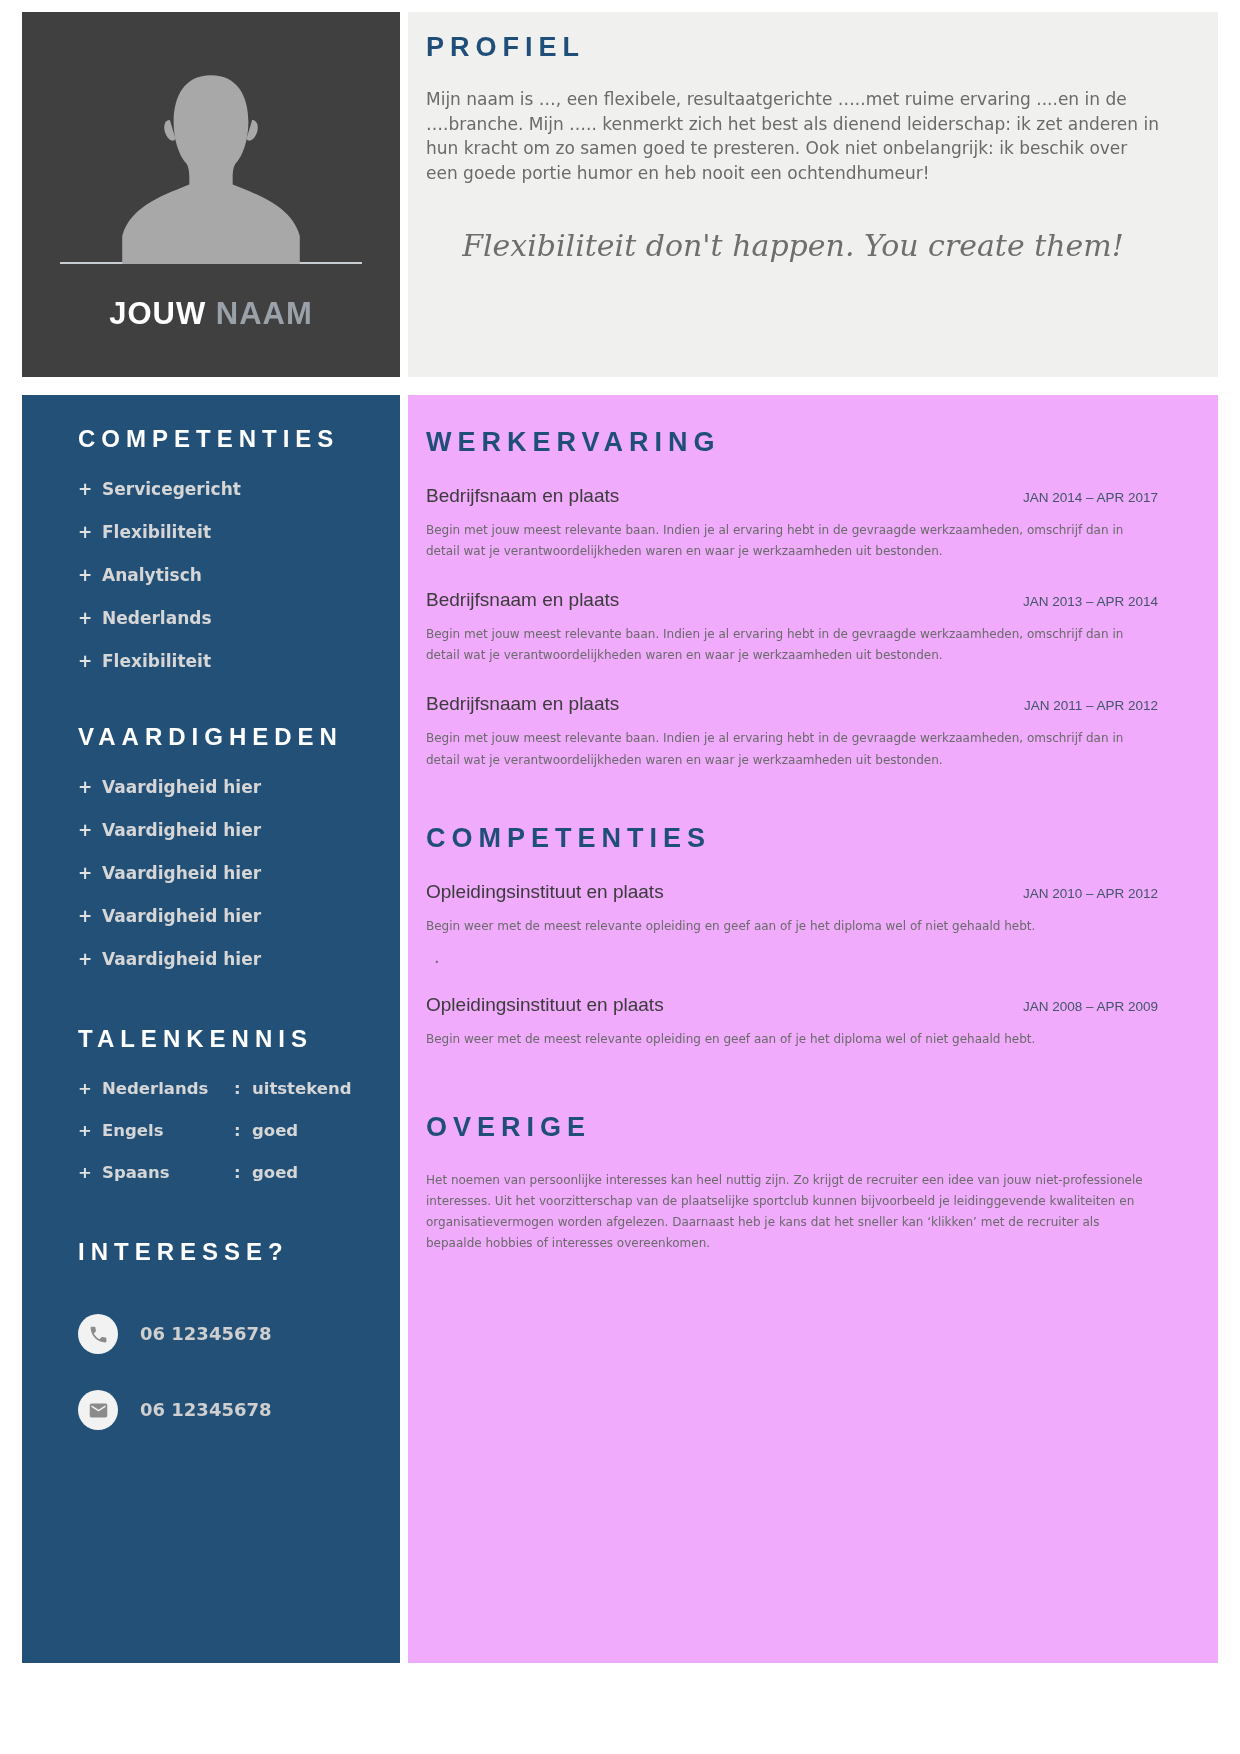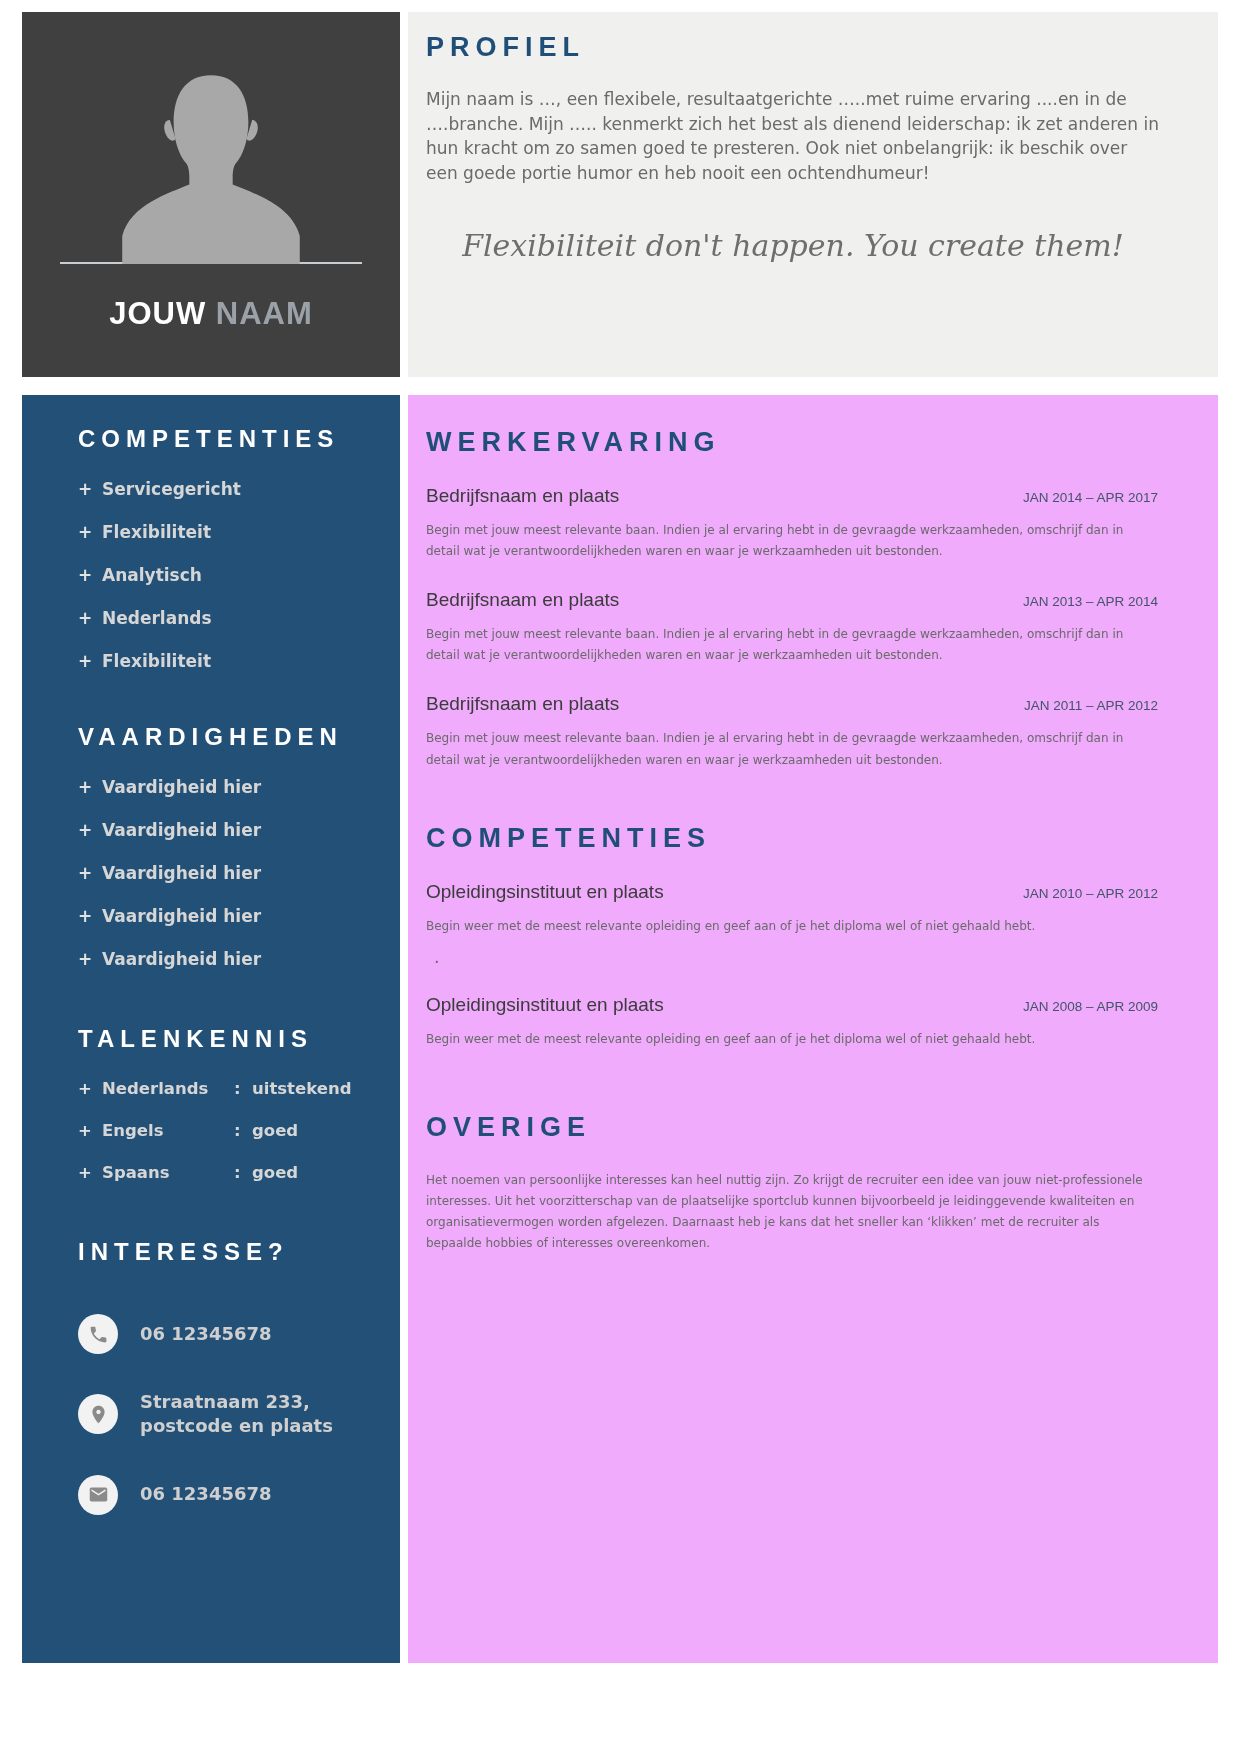--- a/index.html
+++ b/index.html
@@ -212,28 +212,20 @@
 
         <div class="contact-row">
           <span class="icon-circle">
             <svg width="21" height="21" viewBox="0 0 24 24">
                 <path fill="#8a8a8a" d="M6.62 10.79c1.44 2.83 3.76 5.14 6.59 6.59l2.2-2.2c.27-.27.67-.36 1.02-.24 1.12.37 2.33.57 3.57.57.55 0 1 .45 1 1V20c0 .55-.45 1-1 1-9.39 0-17-7.61-17-17 0-.55.45-1 1-1h3.5c.55 0 1 .45 1 1 0 1.25.2 2.45.57 3.57.11.35.03.74-.25 1.02l-2.2 2.2z"></path>
               </svg>
           </span>
           <span class="contact-text">06 12345678</span>
         </div>
 
-        <div class="contact-row">
-          <span class="icon-circle">
-            <svg width="21" height="21" viewBox="0 0 24 24">
-                <path fill="#8a8a8a" d="M12 2C8.13 2 5 5.13 5 9c0 5.25 7 13 7 13s7-7.75 7-13c0-3.87-3.13-7-7-7zm0 9.5c-1.38 0-2.5-1.12-2.5-2.5s1.12-2.5 2.5-2.5 2.5 1.12 2.5 2.5-1.12 2.5-2.5 2.5z"></path>
-              </svg>
-          </span>
-          <span class="contact-text">Straatnaam 233, postcode en plaats</span>
-        </div>
 
         <div class="contact-row">
           <span class="icon-circle">
             <svg width="21" height="21" viewBox="0 0 24 24">
                 <path fill="#8a8a8a" d="M20 4H4c-1.1 0-1.99.9-1.99 2L2 18c0 1.1.9 2 2 2h16c1.1 0 2-.9 2-2V6c0-1.1-.9-2-2-2zm0 4l-8 5-8-5V6l8 5 8-5v2z"></path>
               </svg>
           </span>
           <span class="contact-text">06 12345678</span>
         </div>
 

